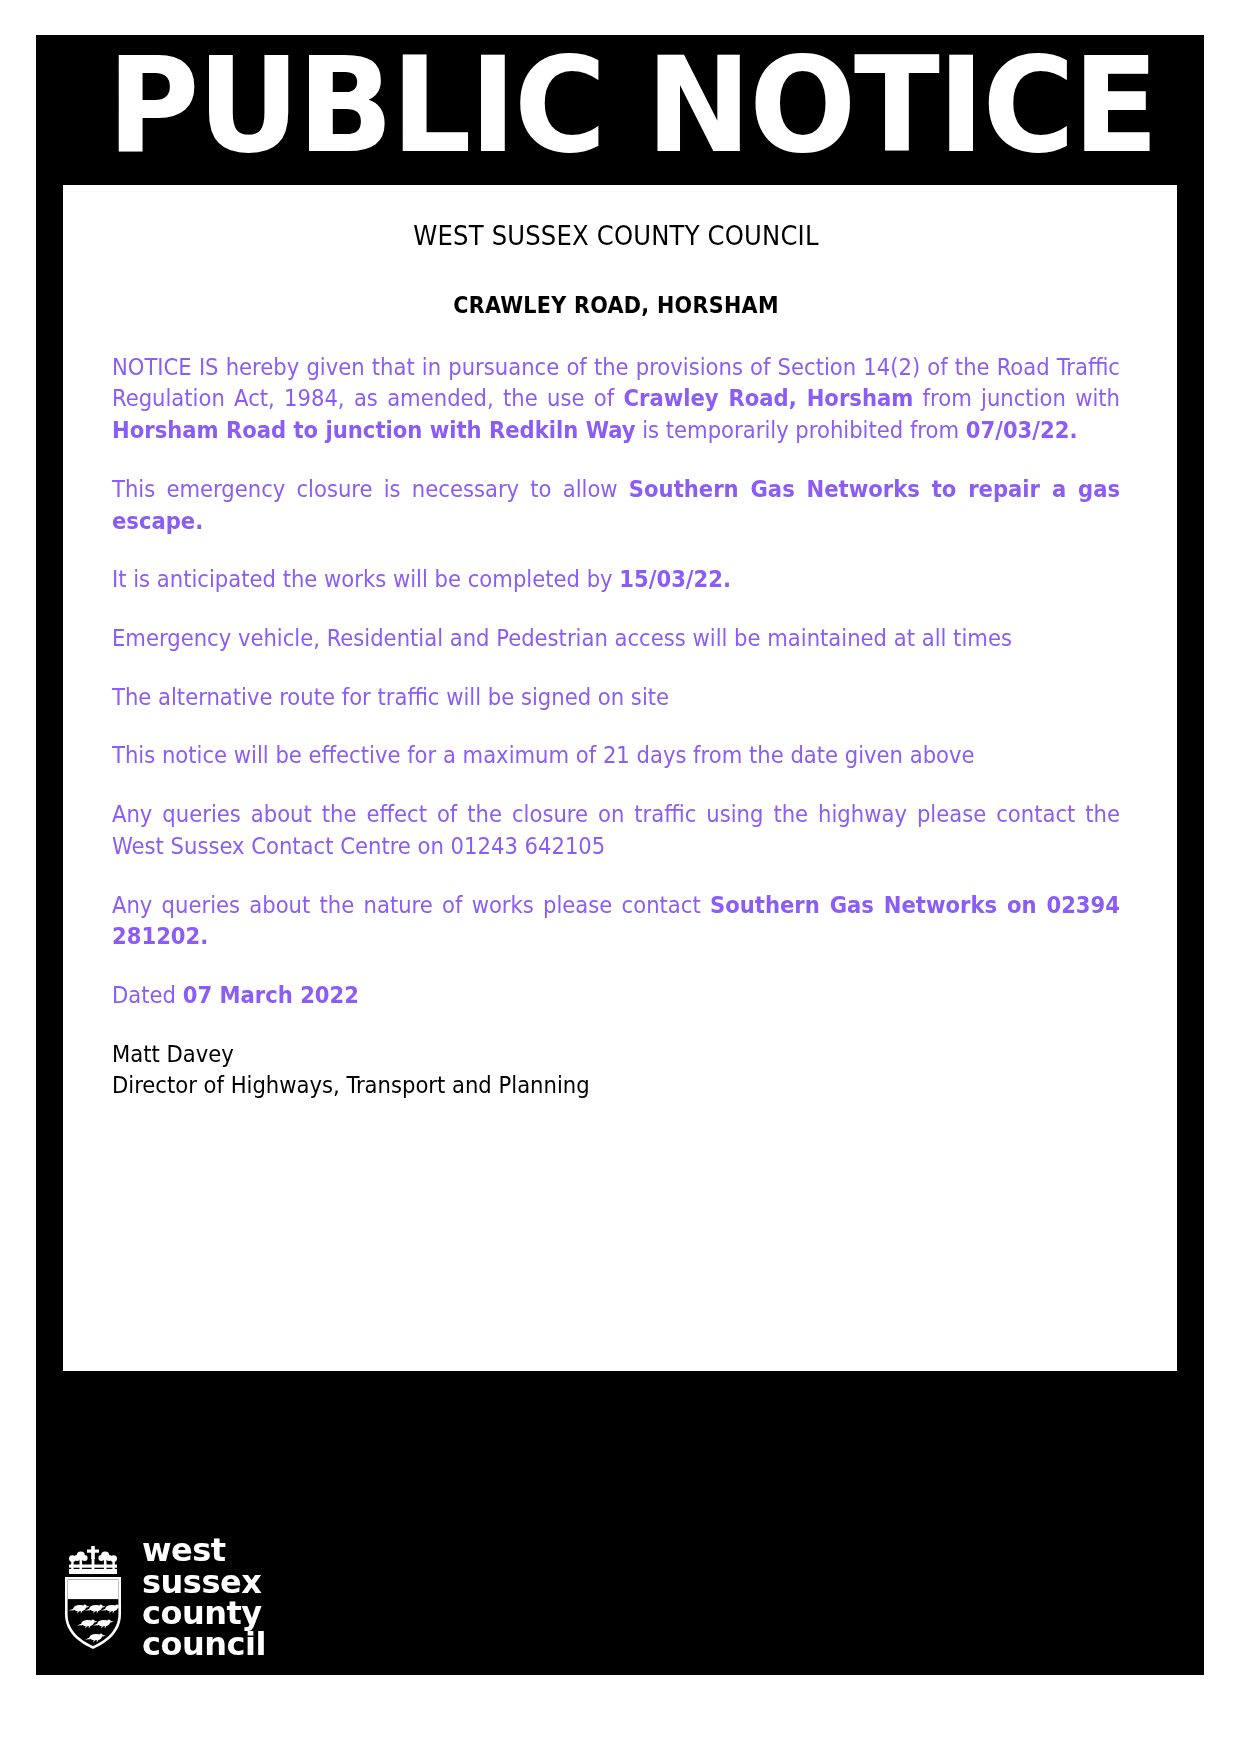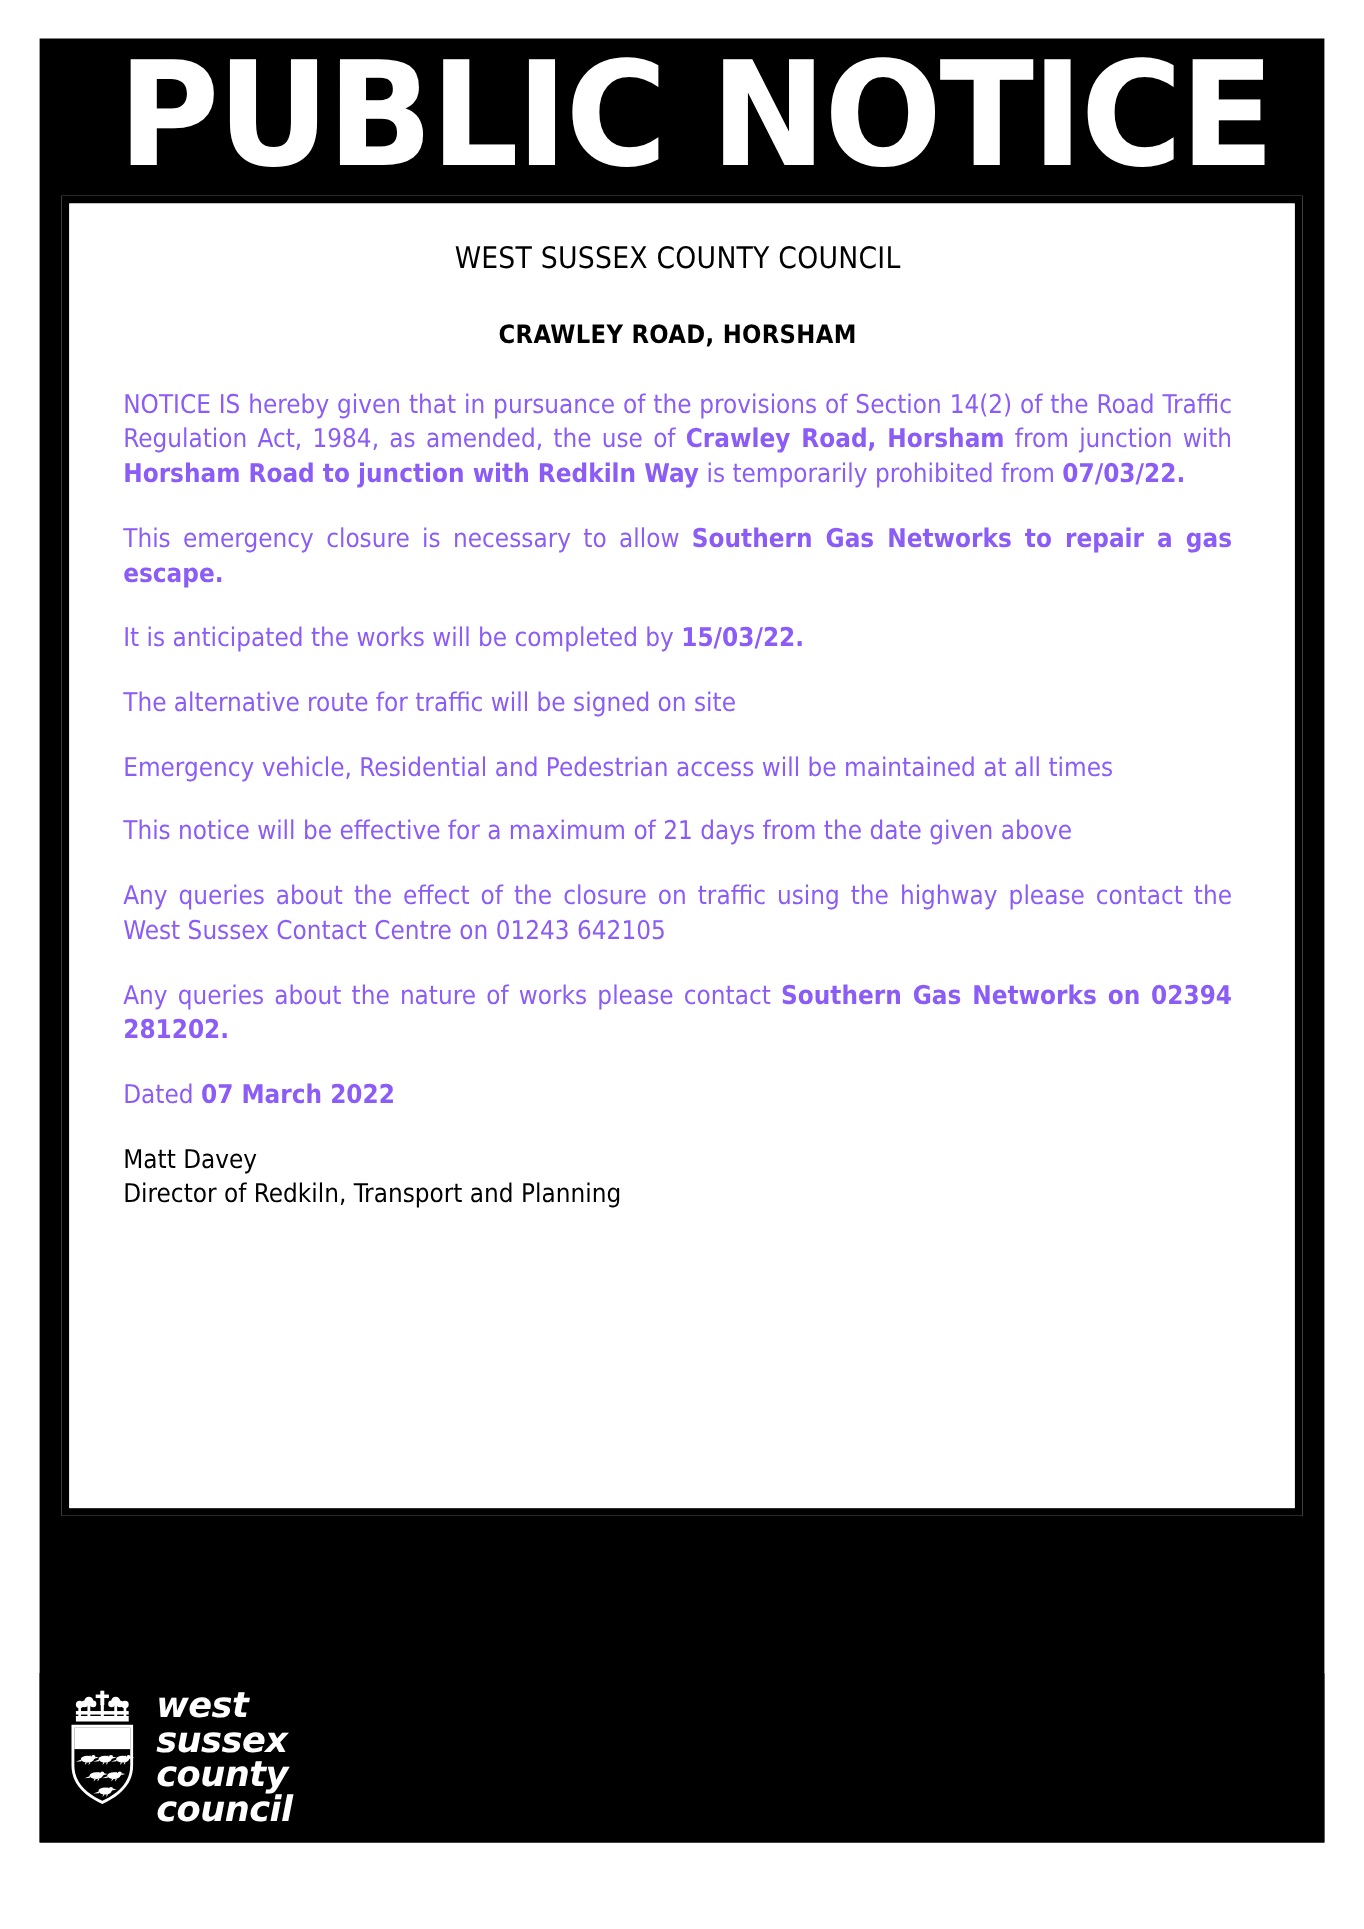--- a/index.html
+++ b/index.html
@@ -127,22 +127,22 @@
     left: 0;
     bottom: 0;
     width: 100%;
     height: 154px;
     background: #000000;
     display: flex;
     align-items: center;
   }
   .logo {
     display: flex;
+    align-items: center;
     margin-left: 20px;
-    font-style: italic;
   }
   .crest {
     width: 74px;
     height: 108px;
     flex: 0 0 auto;
   }
   .logo-words {
     margin-left: 12px;
     color: #ffffff;
     font-family: "DejaVu Sans", sans-serif;
@@ -176,35 +176,35 @@
 
         <div class="body-block">
 
           <p class="para"><span>NOTICE IS hereby given that in pursuance of the provisions of Section 14(2) of the Road Traffic Regulation Act, 1984, as amended, the use of </span><b>Crawley Road, Horsham</b><span> from junction with </span><b>Horsham Road to junction with Redkiln Way</b><span> is temporarily prohibited from </span><b>07/03/22.</b></p>
 
 
           <p class="para"><span>This emergency closure is necessary to allow </span><b>Southern Gas Networks to repair a gas escape.</b></p>
 
           <p class="para left"><span>It is anticipated the works will be completed by </span><b>15/03/22.</b></p>
 
+          <p class="para left">Emergency vehicle, Residential and Pedestrian access will be maintained at all times</p>
+
           <p class="para left">The alternative route for traffic will be signed on site</p>
-
-          <p class="para left">Emergency vehicle, Residential and Pedestrian access will be maintained at all times</p>
 
           <p class="para left">This notice will be effective for a maximum of 21 days from the date given above</p>
 
           <p class="para">Any queries about the effect of the closure on traffic using the highway please contact the West Sussex Contact Centre on 01243 642105</p>
 
           <p class="para"><span>Any queries about the nature of works please contact </span><b>Southern Gas Networks on 02394 281202.</b></p>
 
           <p class="para left"><span>Dated </span><b>07 March 2022</b></p>
 
           <div class="sig-gap">
             <p class="sig">Matt Davey</p>
-            <p class="sig">Director of Redkiln, Transport and Planning</p>
+            <p class="sig">Director of Highways, Transport and Planning</p>
           </div>
 
         </div>
       </div>
     </div>
 
     <div class="footer">
       <div class="logo">
 
         <svg class="crest" viewBox="0 0 74 108" aria-hidden="true">

